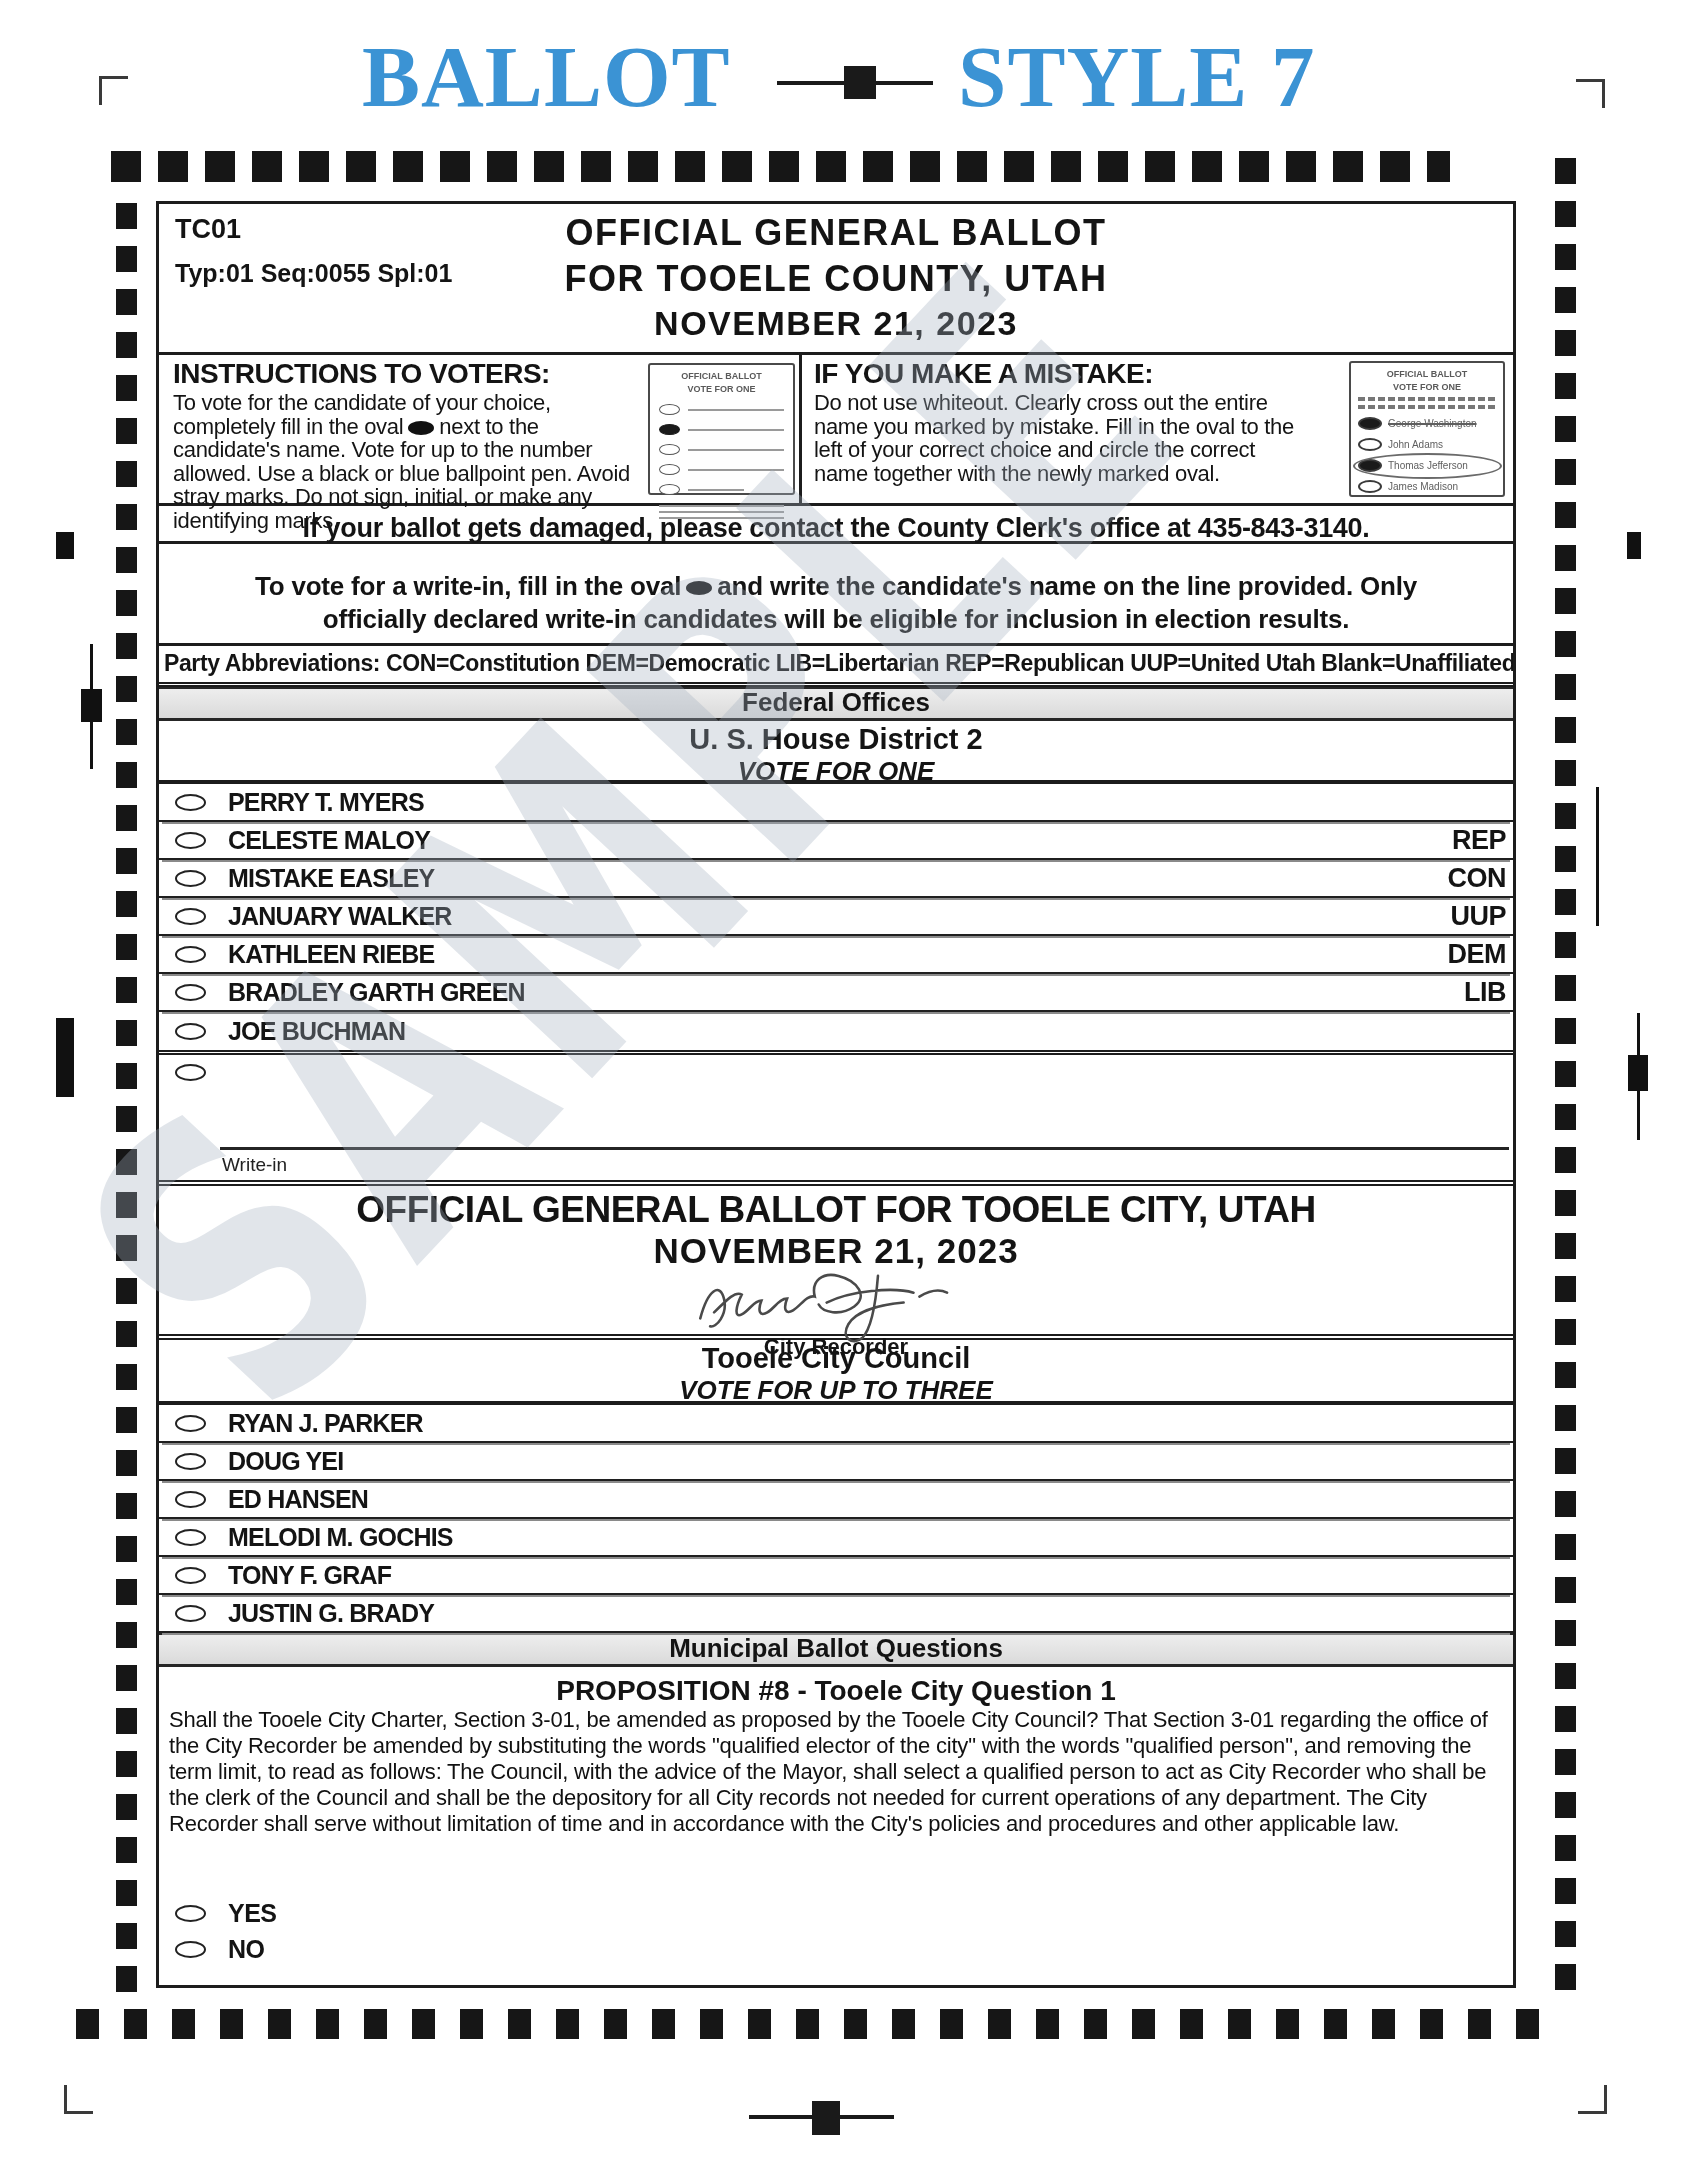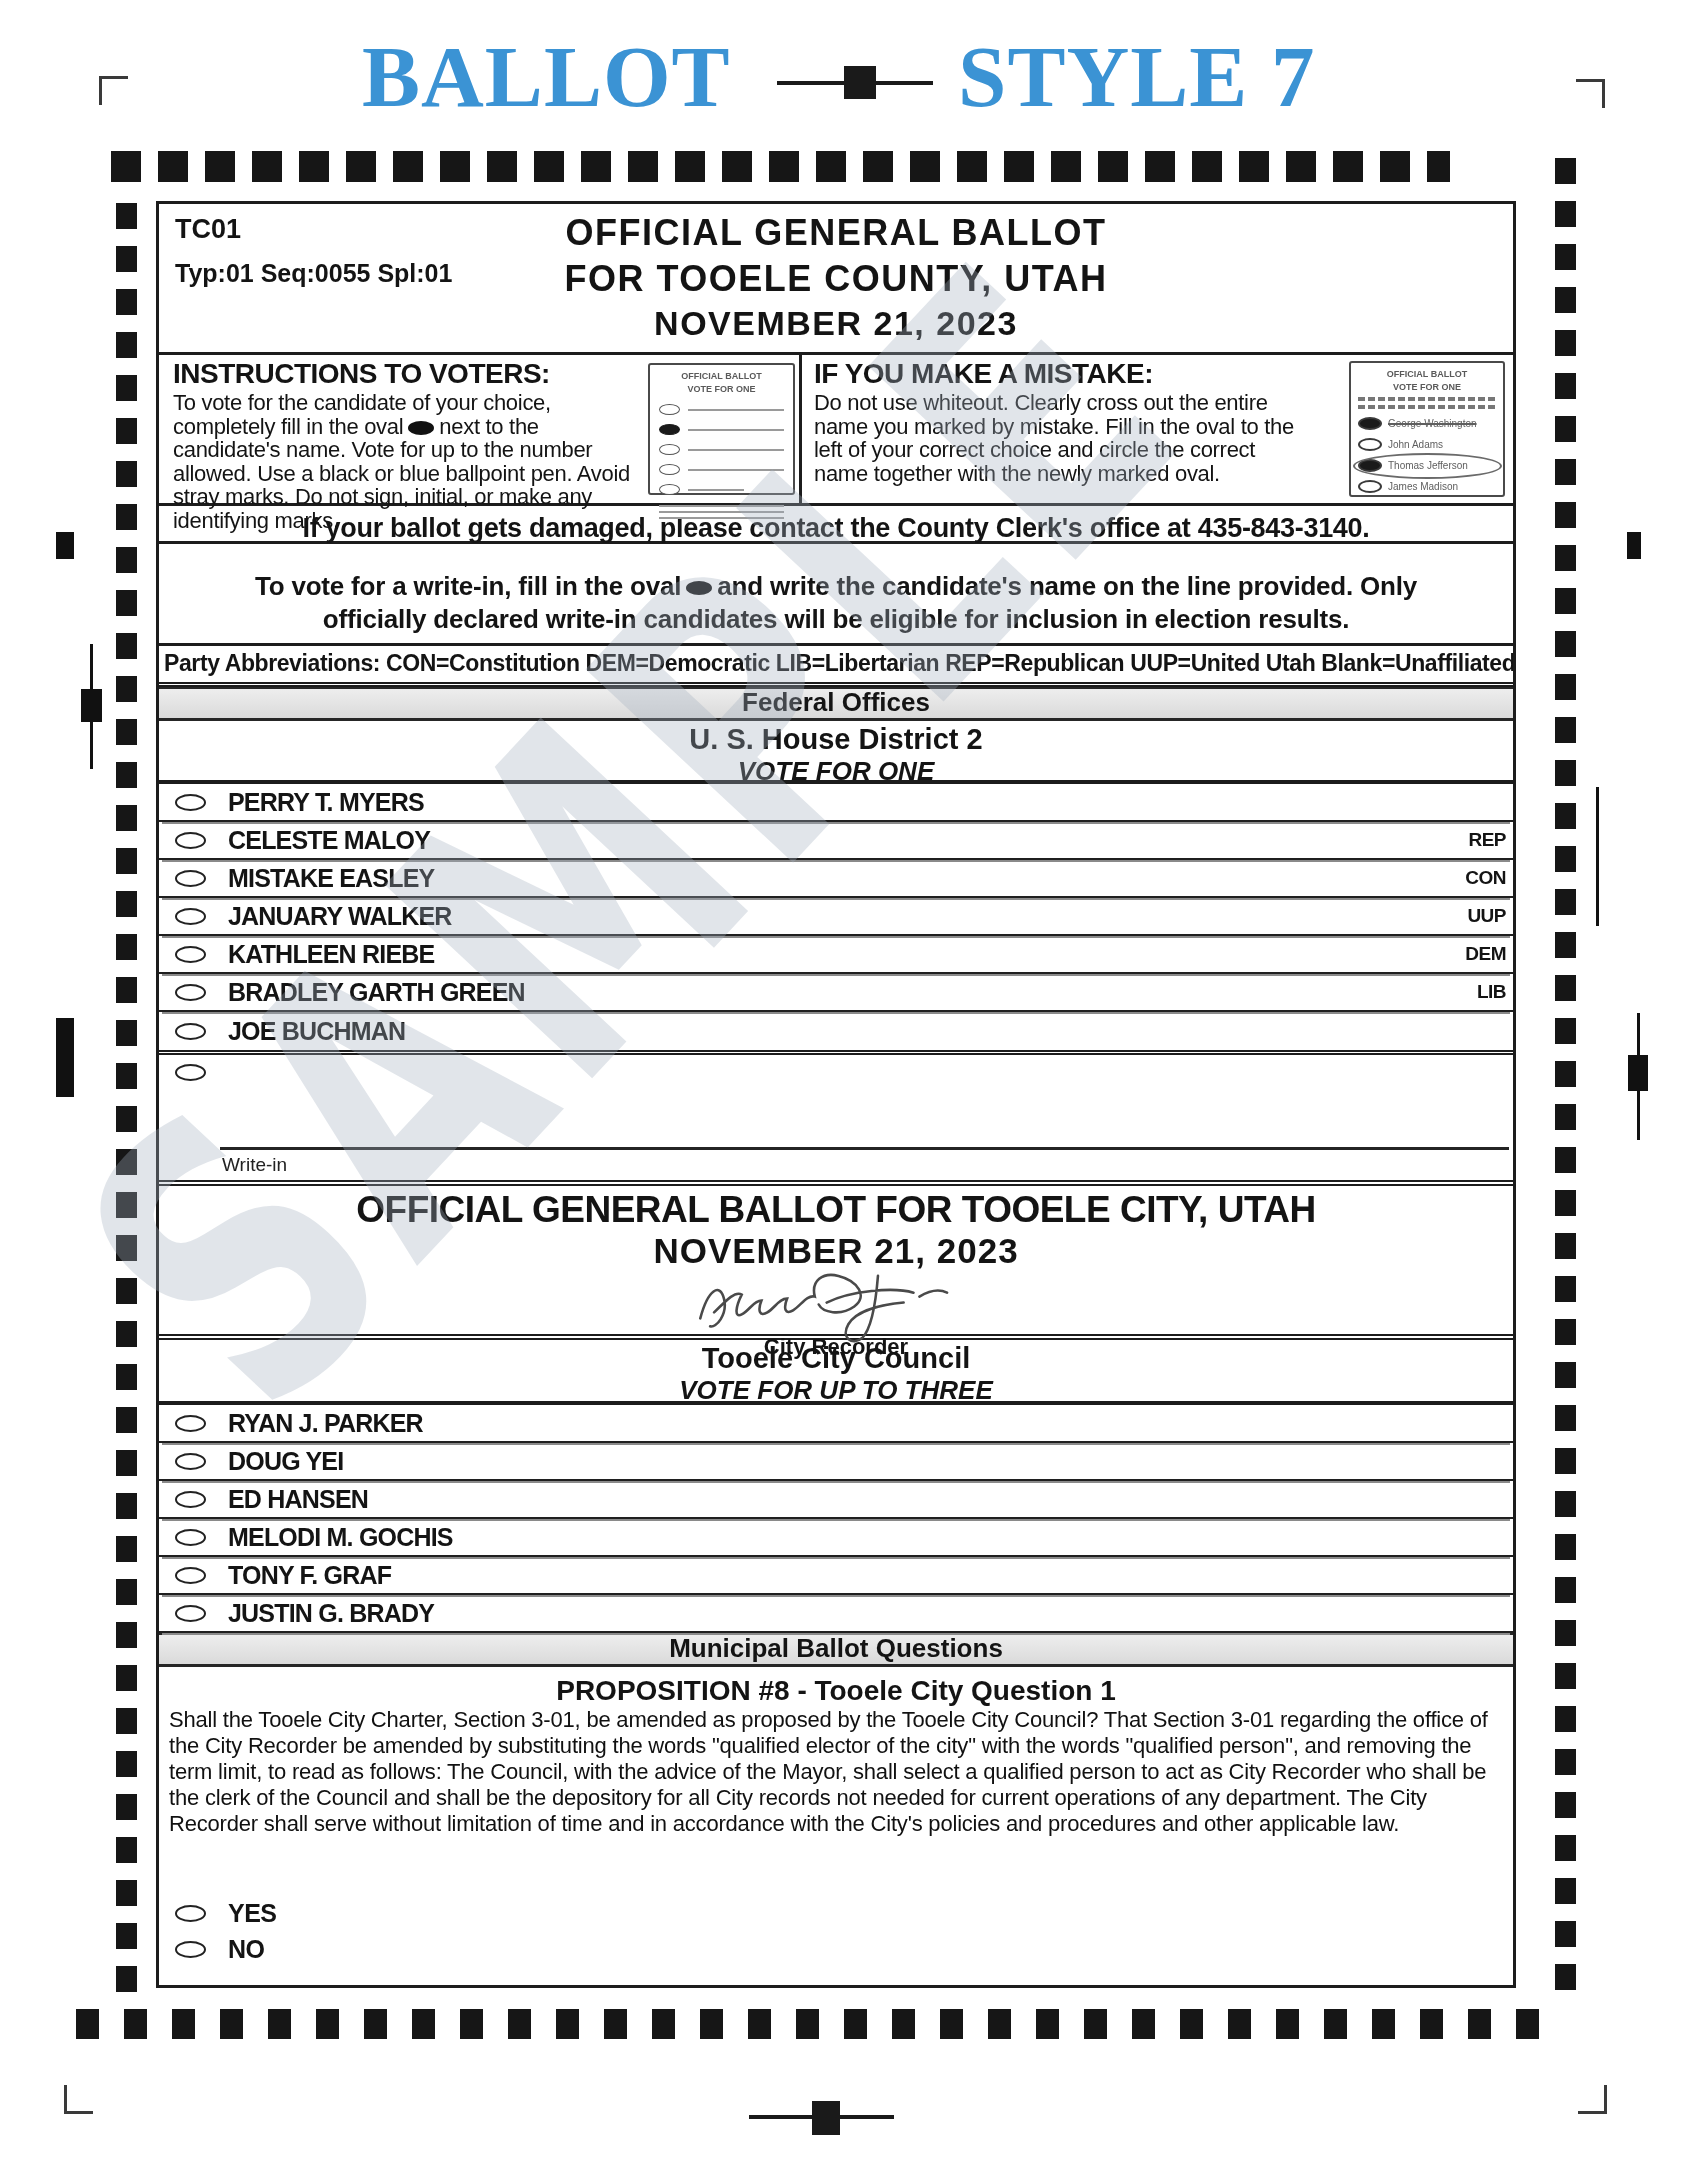--- a/index.html
+++ b/index.html
@@ -87,21 +87,21 @@
   .ch-city{height:65px;}
   .contest-name{font-size:29px;font-weight:bold;}
   .vote-rule{font-size:26px;font-weight:bold;font-style:italic;}
 
   .crow{height:38px;border-bottom:2px solid #1f1f1f;box-shadow:0 5px 0 -3px #8a8a8a;
       display:flex;align-items:center;padding-left:16px;position:relative;}
   .crow-last{height:43px;border-bottom:5px double #1c1c1c;box-shadow:none;}
   .oval{width:31px;height:17px;border:2.5px solid #222;border-radius:50%;flex:none;
       margin-right:22px;background:#fff;}
   .cname{font-size:25px;font-weight:bold;letter-spacing:-0.8px;color:#141414;}
-  .party{position:absolute;right:7px;font-size:19px;font-weight:bold;letter-spacing:-0.5px;}
+  .party{position:absolute;right:7px;font-size:27px;font-weight:bold;letter-spacing:-0.5px;}
 
   .writein-block{height:131px;border-bottom:6px double #1c1c1c;position:relative;}
   .writein-block .oval{position:absolute;left:16px;top:9px;}
   .wline{position:absolute;left:61px;right:4px;bottom:30px;height:3px;background:#242424;}
   .wlabel{position:absolute;left:63px;bottom:4px;font-size:19px;color:#222;}
 
   .city-hdr{height:154px;border-bottom:6px double #1c1c1c;text-align:center;padding-top:3px;}
   .city-title{font-size:37px;font-weight:bold;letter-spacing:-0.5px;}
   .city-date{font-size:35px;font-weight:bold;letter-spacing:1px;}
   .sig{display:block;margin:-4px auto 0;}

